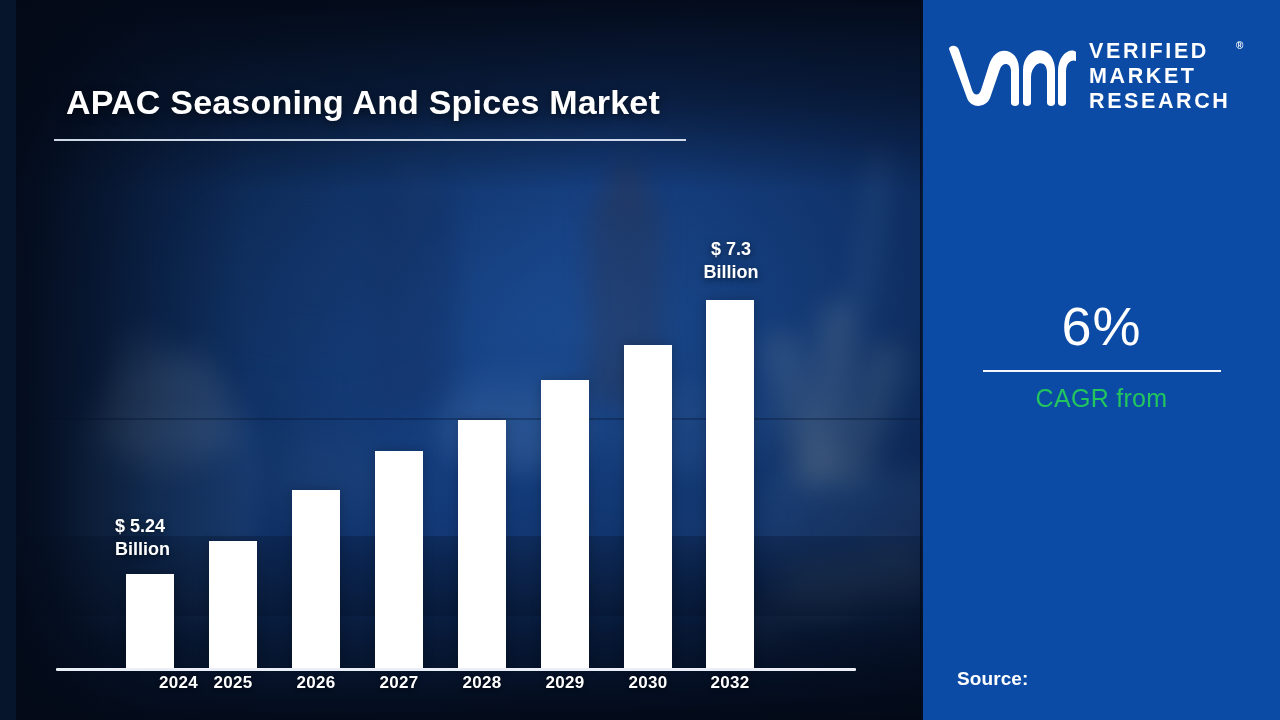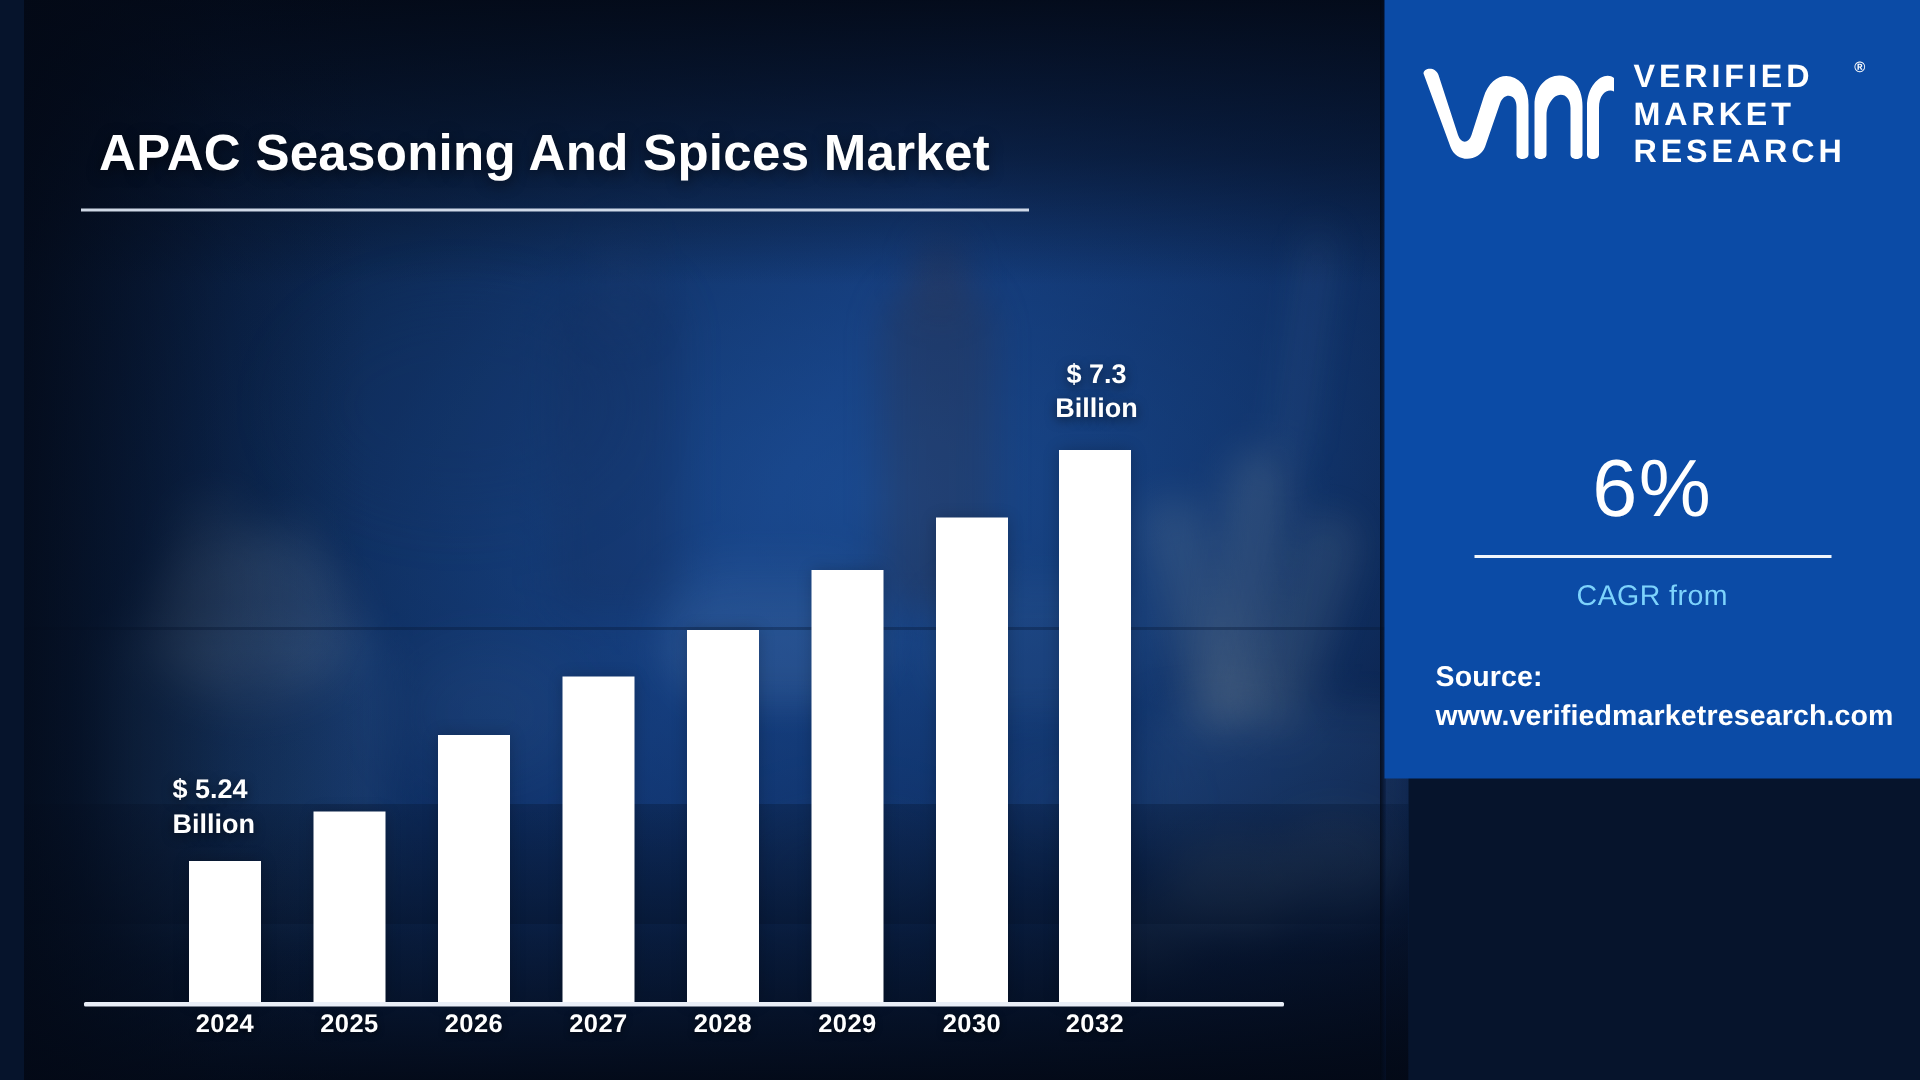--- a/index.html
+++ b/index.html
@@ -111,21 +111,21 @@
     text-shadow: 0 2px 7px rgba(0,0,0,0.55);
     white-space: nowrap;
   }
   #callout-first { left: 99px; top: 515px; text-align: left; }
   #callout-last  { left: 663px; top: 238px; width: 104px; text-align: center; }
 
   
   #brand-panel {
     position: absolute;
     left: 923px; top: 0;
-    width: 357px; height: 519px;
+    width: 357px; height: 720px;
     background: #0b4ba6;
   }
   #panel-edge {
     position: absolute;
     left: 920px; top: 0; width: 4px; height: 720px;
     background: linear-gradient(90deg, rgba(2,8,20,0.85), rgba(6,24,60,0.35));
   }
 
   #logo-row {
     position: absolute;
@@ -165,22 +165,22 @@
     font-weight: normal;
     letter-spacing: 1px;
   }
   #cagr-rule {
     width: 238px; height: 2px;
     background: #ffffff;
     opacity: 0.95;
     margin: 14px auto 13px auto;
   }
   .cagr-caption {
-    color: #7dd3fc;
-    font-size: 19px;
+    color: #22c55e;
+    font-size: 25px;
     line-height: 26px;
     letter-spacing: 0.3px;
     margin-top: 12px;
   }
 
   #source-block {
     position: absolute;
     left: 34px; bottom: 28px;
     width: 318px;
     color: #ffffff;
@@ -247,21 +247,21 @@
       <div class="bar" style="left:193px; top:541px; width:48px; height:127px;"></div>
       <div class="bar" style="left:276px; top:490px; width:48px; height:178px;"></div>
       <div class="bar" style="left:359px; top:451px; width:48px; height:217px;"></div>
       <div class="bar" style="left:442px; top:420px; width:48px; height:248px;"></div>
       <div class="bar" style="left:525px; top:380px; width:48px; height:288px;"></div>
       <div class="bar" style="left:608px; top:345px; width:48px; height:323px;"></div>
       <div class="bar" style="left:690px; top:300px; width:48px; height:368px;"></div>
 
       <div id="axis-line"></div>
 
-      <div class="xlabel" style="left:86px;">2024</div>
+      <div class="xlabel" style="left:86px;text-align:right;">2024</div>
       <div class="xlabel" style="left:169px;">2025</div>
       <div class="xlabel" style="left:252px;">2026</div>
       <div class="xlabel" style="left:335px;">2027</div>
       <div class="xlabel" style="left:418px;">2028</div>
       <div class="xlabel" style="left:501px;">2029</div>
       <div class="xlabel" style="left:584px;text-align:center;">2030</div>
       <div class="xlabel" style="left:666px;">2032</div>
 
       <div class="value-callout" id="callout-first">
         <div>$ 5.24</div>
@@ -295,17 +295,16 @@
     </div>
 
     <div id="cagr-block">
       <div id="cagr-value">6%</div>
       <div id="cagr-rule"></div>
       <div class="cagr-caption">CAGR from</div>
     </div>
 
     <div id="source-block">
       <div>Source:</div>
-      <div>www.verifiedmarketresearch.com</div>
     </div>
 
   </div>
 </div>
 
 </body></html>

